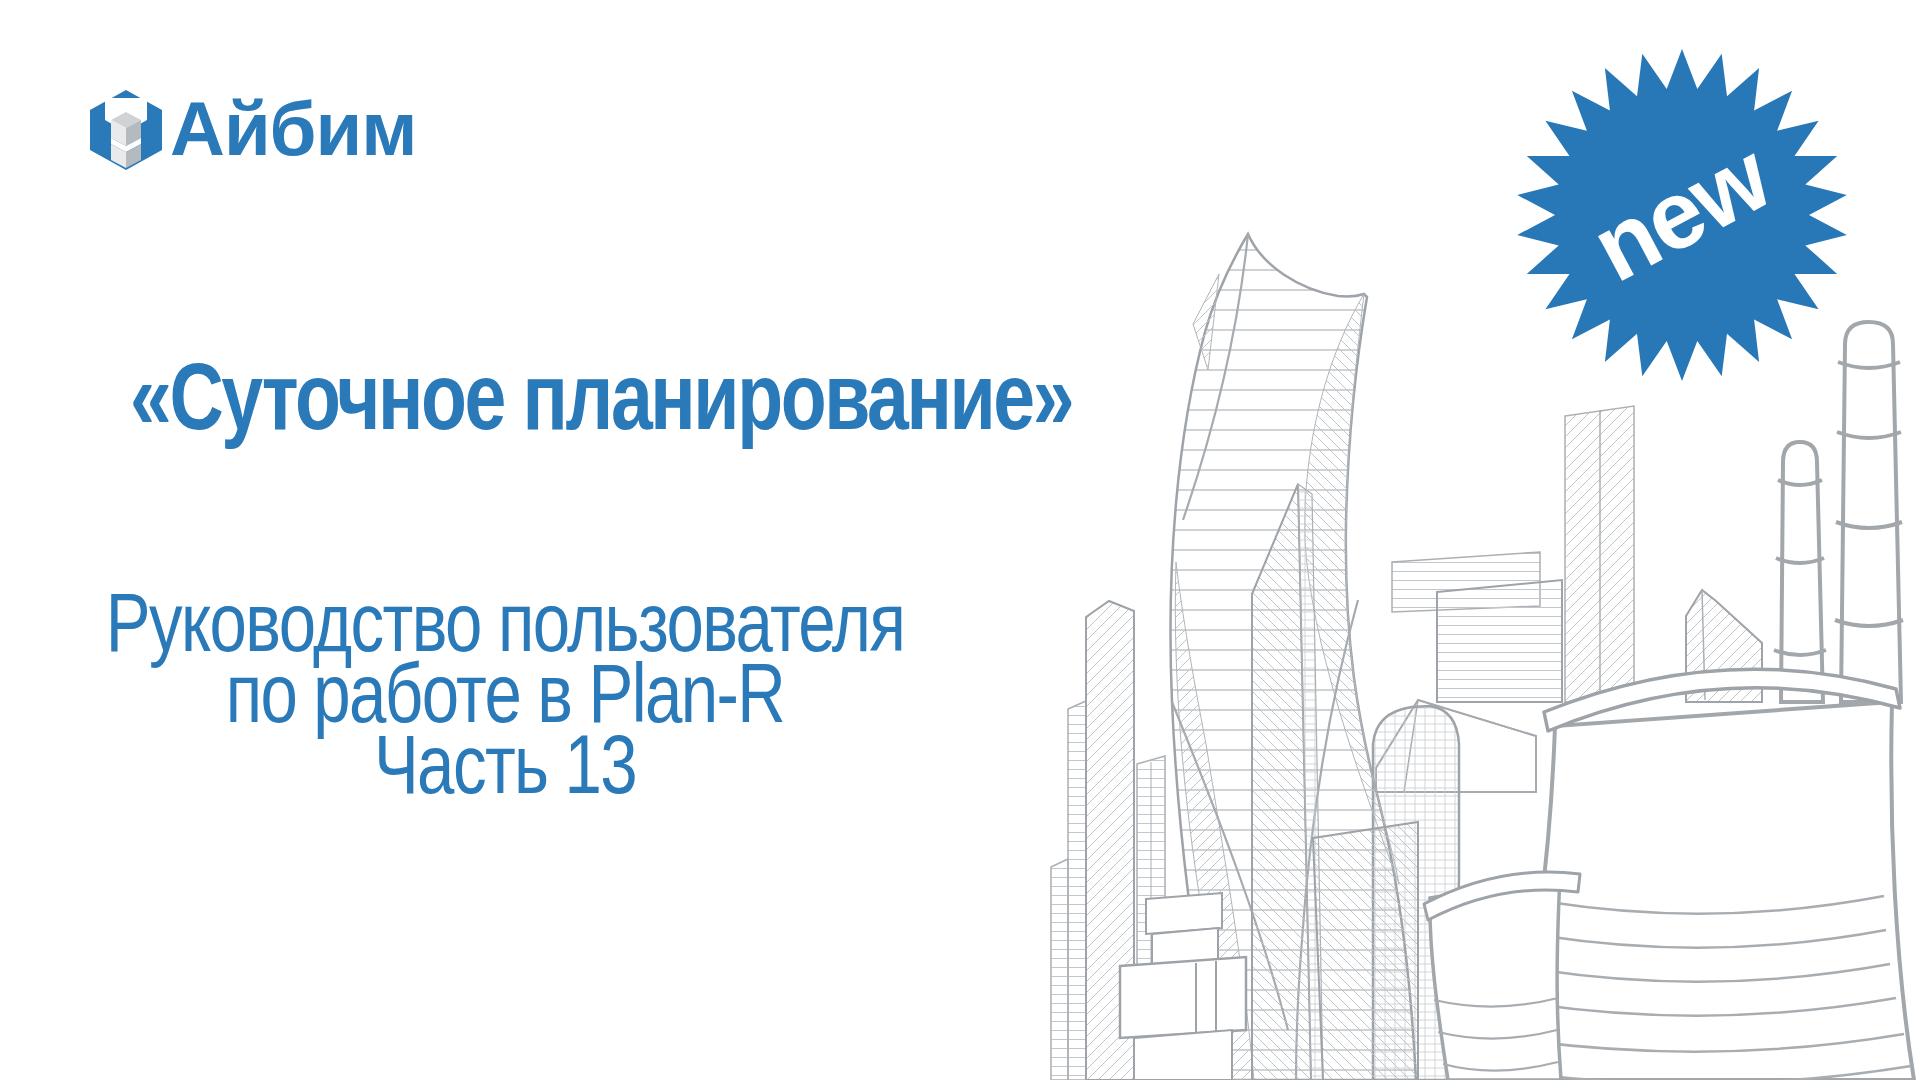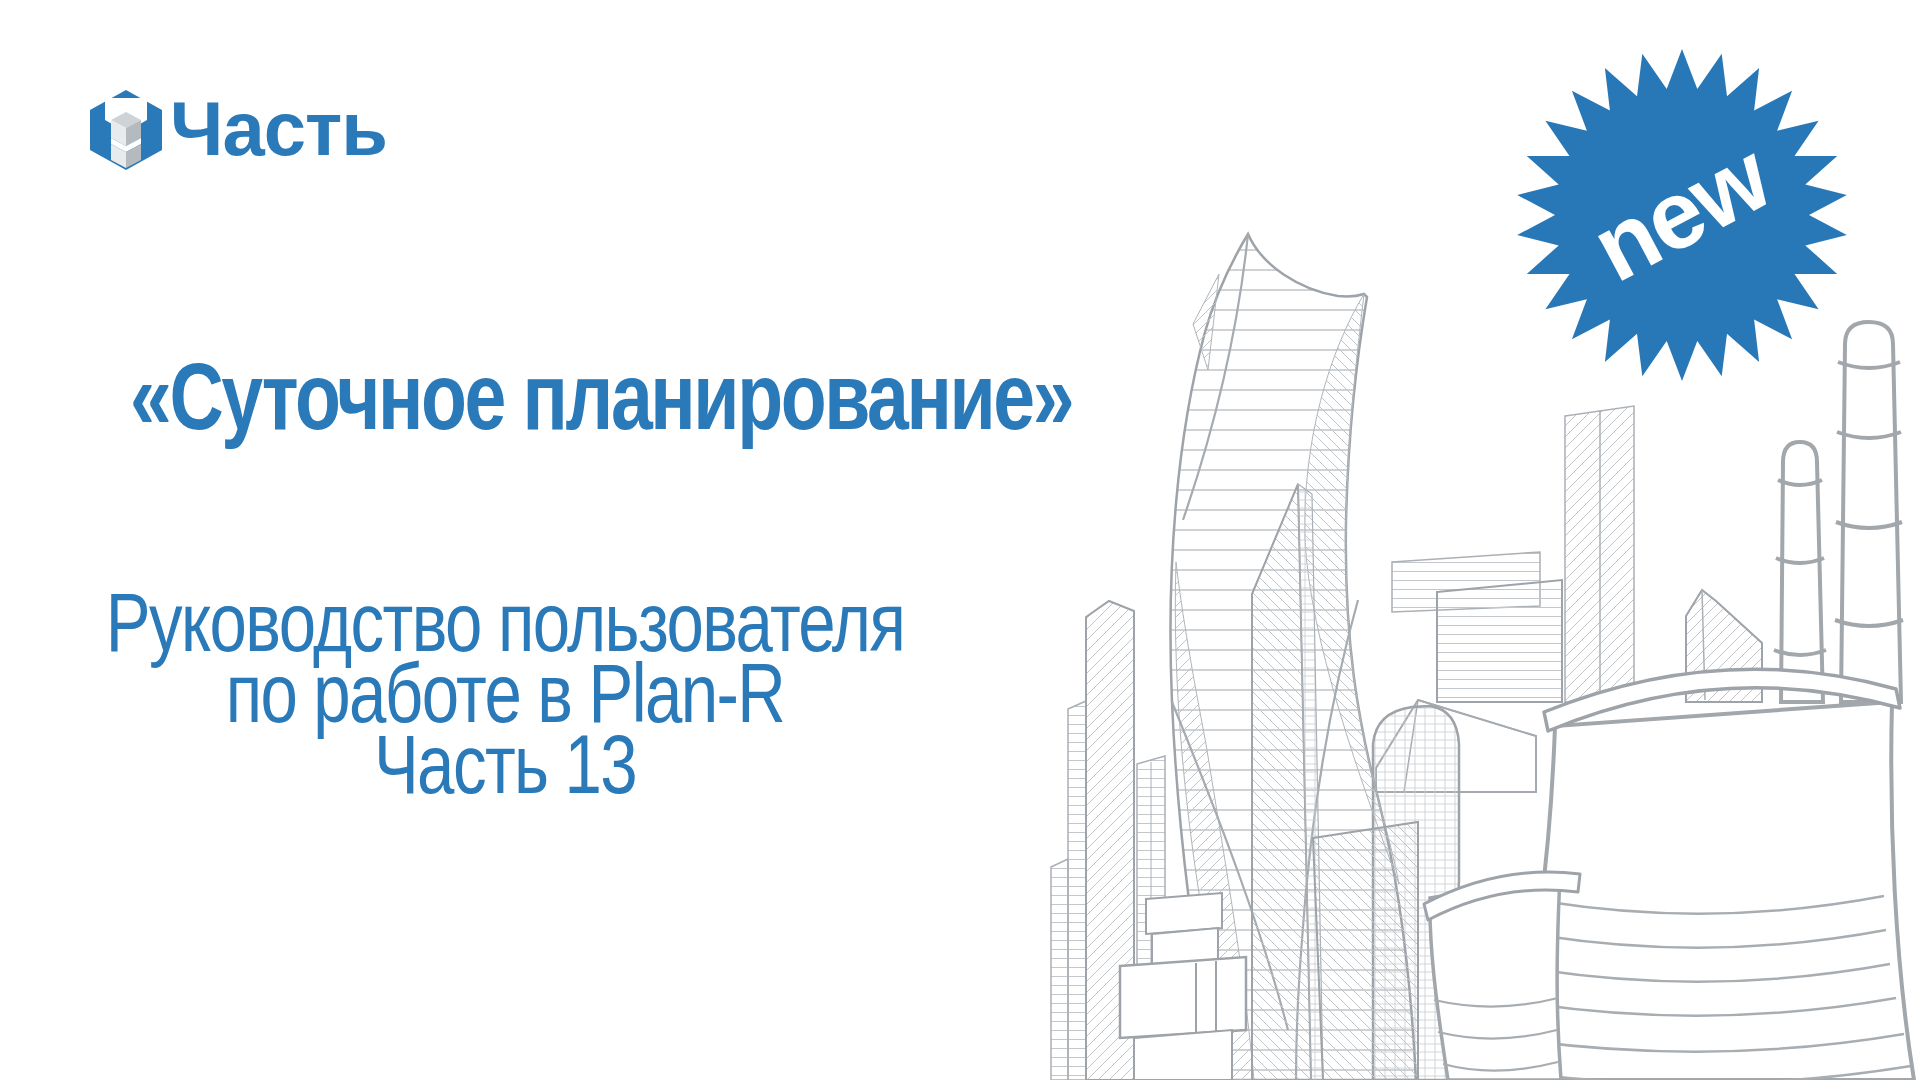--- a/index.html
+++ b/index.html
@@ -124,21 +124,21 @@
   <svg class="logo-wrap" width="76" height="84" viewBox="0 0 76 84" xmlns="http://www.w3.org/2000/svg">
     <polygon points="38,2 74,22 74,62 38,82 2,62 2,22" fill="#2a79b8"></polygon>
     <polygon points="17,10 59,10 59,32 38,44 17,32" fill="#ffffff"></polygon>
     <polygon points="38,24 53,32 38,40 23,32" fill="#cfd3d6"></polygon>
     <polygon points="23,32 38,40 38,58 23,50" fill="#e8eaec"></polygon>
     <polygon points="53,32 38,40 38,58 53,50" fill="#b5babe"></polygon>
     <polygon points="23,50 38,58 53,50 53,56 38,64 23,56" fill="#ffffff"></polygon>
     <polygon points="23,56 38,64 38,80 23,72" fill="#e8eaec"></polygon>
     <polygon points="53,56 38,64 38,80 53,72" fill="#b5babe"></polygon>
   </svg>
-  <div class="logo-text">Часть</div>
+  <div class="logo-text">Айбим</div>
 
   <div class="title">«Суточное планирование»</div>
 
   <div class="subtitle">
     <div>Руководство пользователя</div>
     <div>по работе в Plan-R</div>
     <div>Часть 13</div>
   </div>
 
 </div>

